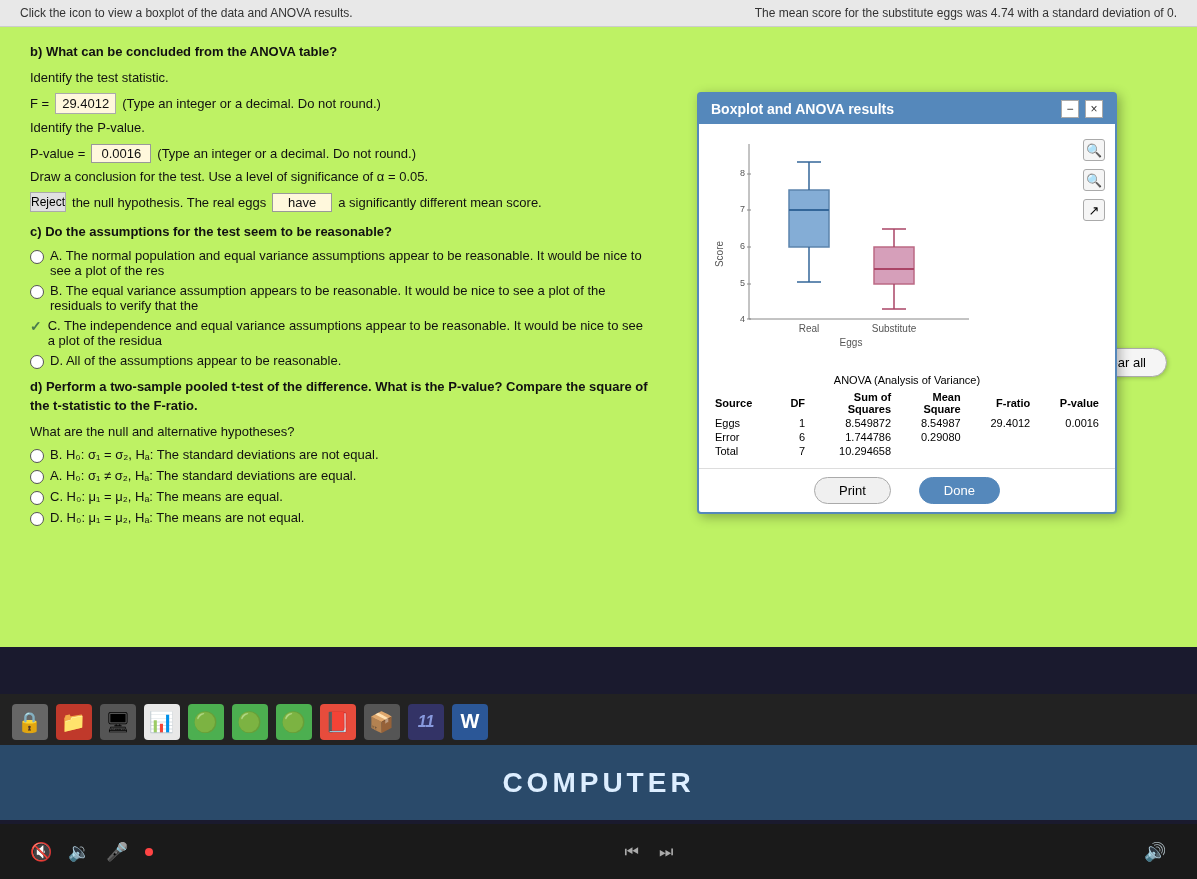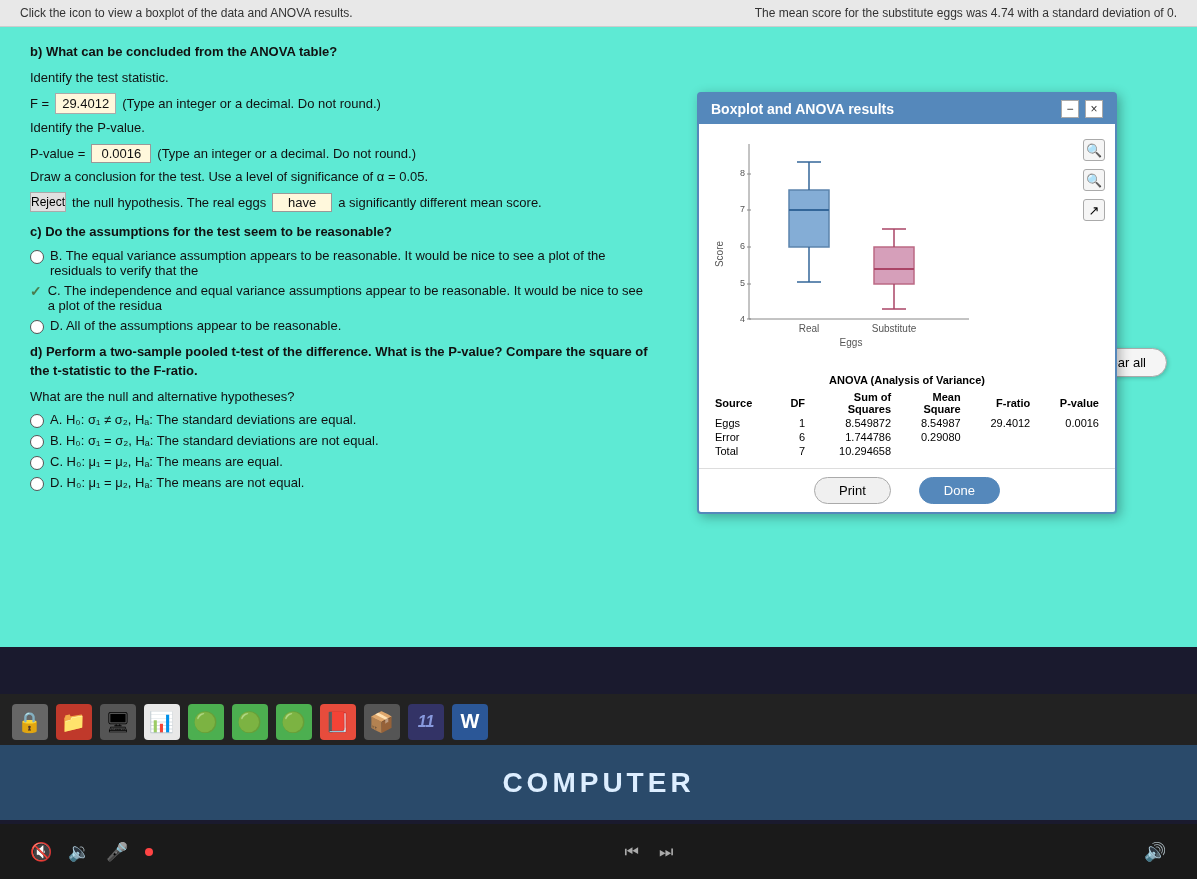--- a/index.html
+++ b/index.html
@@ -7,21 +7,21 @@
       background: #1a1a2e;
       font-family: Arial, sans-serif;
       width: 1197px;
       height: 879px;
       overflow: hidden;
       position: relative;
     }
 
     
     .main-content {
-      background: #5eead4;
+      background: #bef264;
       width: 100%;
       height: 620px;
       position: relative;
       overflow: hidden;
     }
 
     .question-area {
       padding: 15px 30px;
       font-size: 13px;
       color: #111;
@@ -166,21 +166,21 @@
     }
 
     
     .anova-section {
       padding: 6px 10px 10px 10px;
       font-size: 11px;
     }
 
     .anova-title {
       text-align: center;
-      font-weight: bold;
+      font-weight: normal;
       margin-bottom: 4px;
       font-size: 11px;
     }
 
     .anova-table {
       width: 100%;
       border-collapse: collapse;
       font-size: 11px;
     }
 
@@ -376,43 +376,47 @@
       <span>the null hypothesis. The real eggs</span>
       <span class="answer-box highlight-box">have</span>
       <span>a significantly different mean score.</span>
     </div>
 
     <p class="question-label" style="margin-top:10px;">c) Do the assumptions for the test seem to be reasonable?</p>
 
     <div id="question-c-options">
         <div class="radio-option">
           <div class="radio-circle"></div>
+      <span>A. The normal population and equal variance assumptions appear to be reasonable. It would be nice to see a plot of the res</span>
+        </div>
+        <div class="radio-option">
+          <div class="radio-circle"></div>
       <span>B. The equal variance assumption appears to be reasonable. It would be nice to see a plot of the residuals to verify that the</span>
         </div>
         <div class="radio-option">
           <span class="checkmark">✓</span>
       <span>C. The independence and equal variance assumptions appear to be reasonable. It would be nice to see a plot of the residua</span>
         </div>
         <div class="radio-option">
           <div class="radio-circle"></div>
       <span>D. All of the assumptions appear to be reasonable.</span>
         </div>
       </div>
 
     <p class="question-label" style="margin-top:8px;">d) Perform a two-sample pooled t-test of the difference. What is the P-value? Compare the square of the t-statistic to the F-ratio.</p>
     <p>What are the null and alternative hypotheses?</p>
 
     <div id="question-d-options">
         <div class="radio-option">
           <div class="radio-circle"></div>
+    <span>B. H₀: σ₁ = σ₂, Hₐ: The standard deviations are not equal.</span>
+        </div>
+        <div class="radio-option">
+          <div class="radio-circle"></div>
     <span>A. H₀: σ₁ ≠ σ₂, Hₐ: The standard deviations are equal.</span>
-        </div>
-        <div class="radio-option">
-          <div class="radio-circle"></div>
-    <span>B. H₀: σ₁ = σ₂, Hₐ: The standard deviations are not equal.</span>
         </div>
         <div class="radio-option">
           <div class="radio-circle"></div>
     <span>C. H₀: μ₁ = μ₂, Hₐ: The means are equal.</span>
         </div>
         <div class="radio-option">
           <div class="radio-circle"></div>
     <span>D. H₀: μ₁ = μ₂, Hₐ: The means are not equal.</span>
         </div>
       </div>

